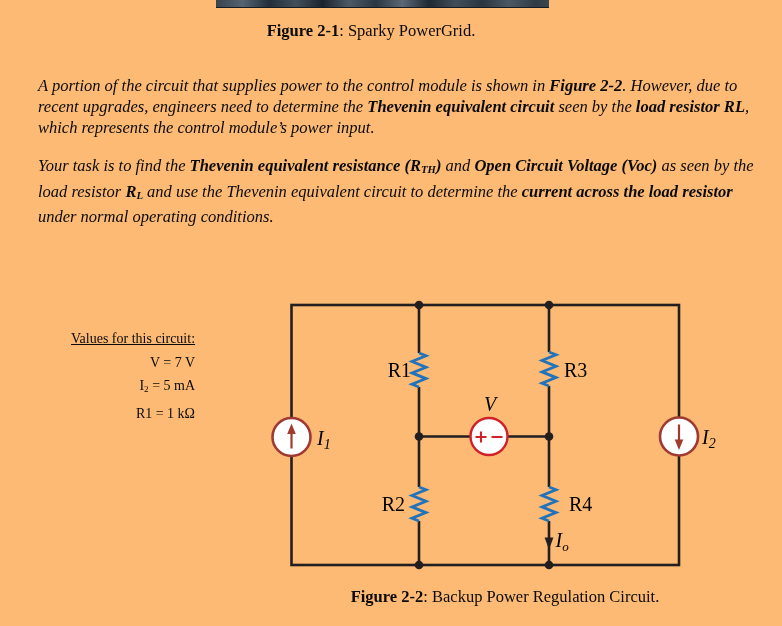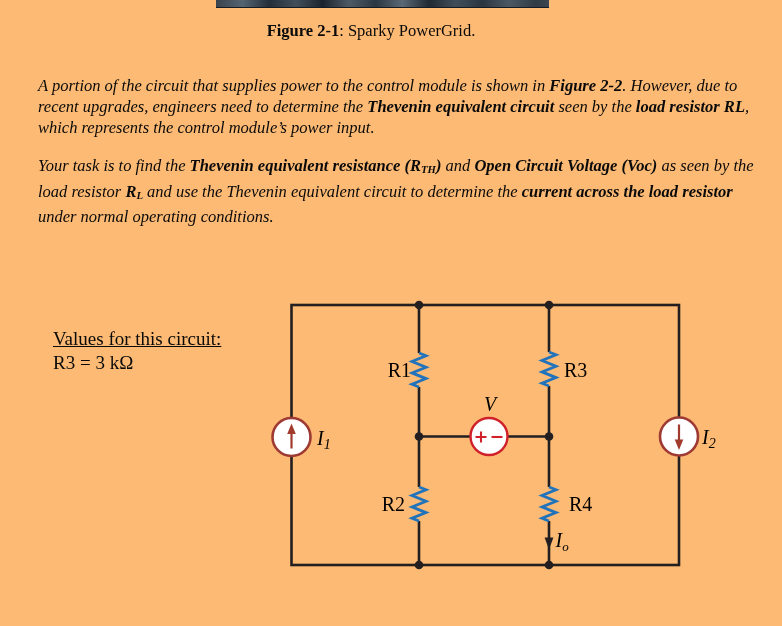--- a/index.html
+++ b/index.html
@@ -16,21 +16,21 @@
   .cap1{left:171px;top:20px;width:400px;}
   .cap2{left:255px;top:586px;width:500px;}
 
   .body{position:absolute;left:22px;width:724px;margin:16px;font-size:16.5px;line-height:21.2px;text-align:left;font-style:italic;}
   .p1{top:59px;}
   .p2{top:139px;}
   .p3{top:213px;}
   b{font-weight:bold;}
   .sub{font-size:0.65em;vertical-align:-0.22em;}
 
-  .values{position:absolute;left:53px;top:327px;font-size:19px;line-height:23.5px;}
+  .values{position:absolute;left:71px;top:327px;font-size:14px;line-height:23.5px;text-align:right;}
   .vhead{text-decoration:underline;}
 
   .circuit{position:absolute;left:252px;top:288px;width:486px;height:292px;}
   .wire{stroke:var(--wire);stroke-width:2.6;fill:none;}
   .res{stroke:var(--resistor);stroke-width:2.8;fill:none;}
   .node{fill:var(--wire);}
   .isrc{stroke:var(--source);stroke-width:2.6;fill:#fff;}
   .iarrow{stroke:var(--source_arrow);stroke-width:2.2;fill:none;}
   .ihead{fill:var(--source_arrow);}
   .vsrc{stroke:var(--volt);stroke-width:2.4;fill:#fff;}
@@ -48,21 +48,23 @@
 
   <div class="caption cap1"><b>Figure 2-1</b><span>: Sparky PowerGrid.</span></div>
 
   <p class="body p1"><span>A portion of the circuit that supplies power to the control module is shown in </span><b>Figure 2-2</b><span>. However, due to recent upgrades, engineers need to determine the </span><b>Thevenin equivalent circuit</b><span> seen by the </span><b>load resistor RL</b><span>, which represents the control module’s power input.</span></p>
 
   <p class="body p2"><span>Your task is to find the </span><b><span>Thevenin equivalent resistance (R</span><span class="sub">TH</span><span>)</span></b><span> and </span><b>Open Circuit Voltage (Voc)</b><span> as seen by the load resistor </span><b><span>R</span><span class="sub">L</span></b><span> and use the Thevenin equivalent circuit to determine the </span><b>current across the load resistor</b><span> under normal operating conditions.</span></p>
 
 
   <div class="values">
     <div class="vhead">Values for this circuit:</div>
-    <div class="vline">R3 = 3 kΩ</div>
+    <div class="vline">V = 7 V</div>
+    <div class="vline"><span>I</span><span class="sub">2</span><span> = 5 mA</span></div>
+    <div class="vline">R1 = 1 kΩ</div>
   </div>
 
   <svg class="circuit" viewBox="252 288 486 292">
 
     <rect x="291.5" y="305" width="387.5" height="260" class="wire"></rect>
 
     <g>
       <path class="wire" d="M419,305 V353 M419,387 V487 M419,521 V565"></path>
       <path class="wire" d="M549,305 V352 M549,386 V487 M549,521 V565"></path>
       <path class="wire" d="M419,436.5 H470.7 M507.3,436.5 H549"></path>
@@ -107,14 +109,15 @@
     <text class="lbl" x="411" y="377" text-anchor="end">R1</text>
     <text class="lbl" x="405" y="511" text-anchor="end">R2</text>
     <text class="lbl" x="564" y="377">R3</text>
     <text class="lbl" x="569" y="511">R4</text>
     <text class="lbl ital" x="490" y="411" text-anchor="middle">V</text>
     <text class="lbl ital" x="317" y="445" font-size="21"><tspan>I</tspan><tspan dy="4" font-size="14">1</tspan></text>
     <text class="lbl ital" x="702" y="444" font-size="21"><tspan>I</tspan><tspan dy="4" font-size="14">2</tspan></text>
     <text class="lbl ital" x="555.5" y="547" font-size="19"><tspan>I</tspan><tspan dy="4" font-size="13">o</tspan></text>
   </svg>
 
+  <div class="caption cap2"><b>Figure 2-2</b><span>: Backup Power Regulation Circuit.</span></div>
 
 </div>
 
 </body></html>

